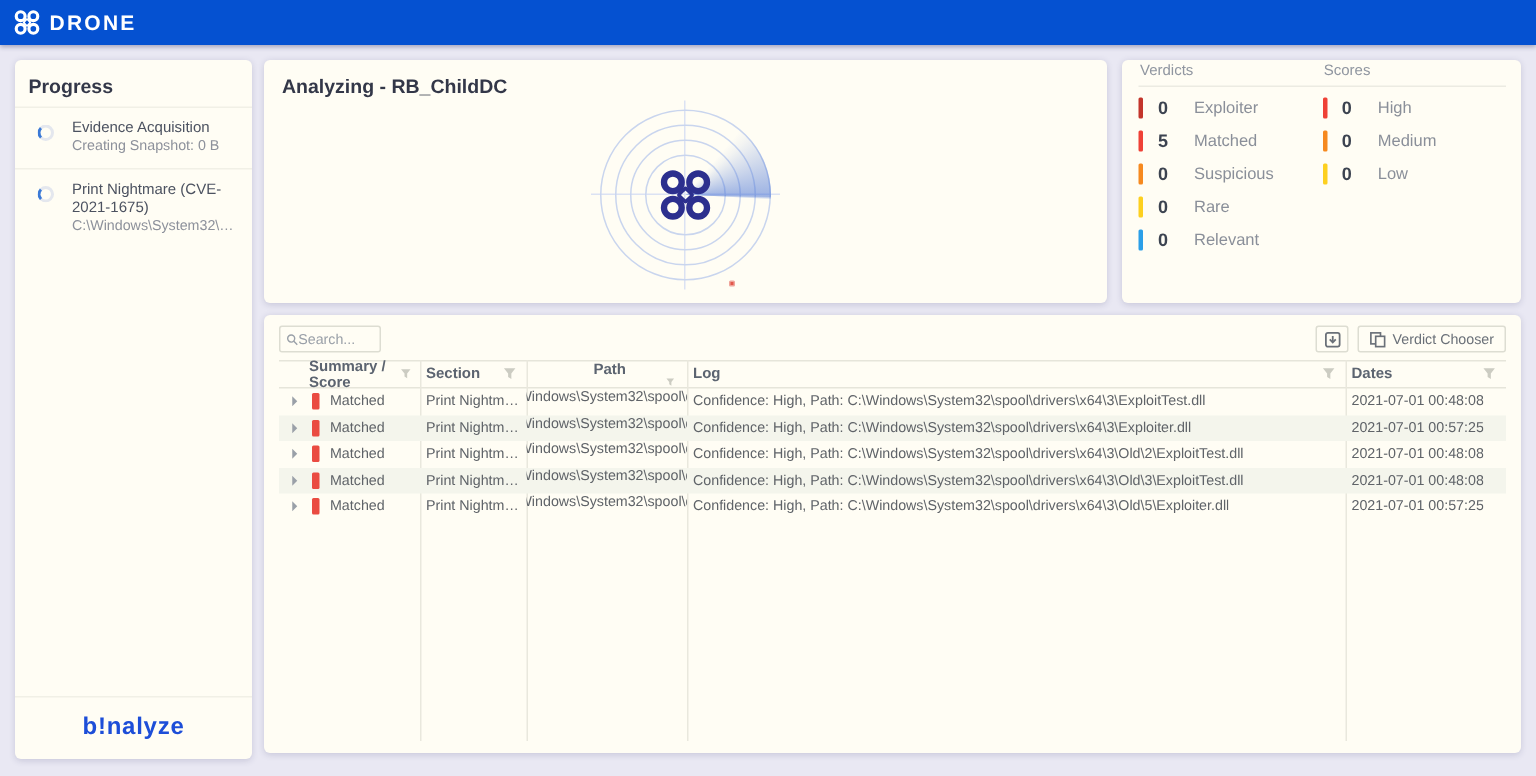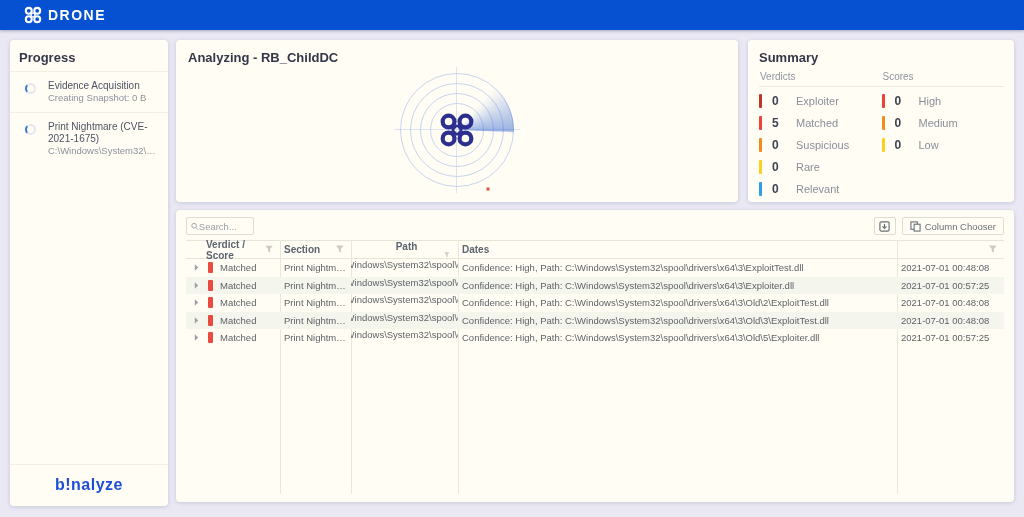--- a/index.html
+++ b/index.html
@@ -2,21 +2,21 @@
 <html><head>
 <meta charset="utf-8">
 <style>
   * { margin:0; padding:0; box-sizing:border-box; }
   html,body { width:1024px; height:517px; }
   body { font-family:"Liberation Sans", sans-serif; background:#e9e8f3; overflow:hidden; }
   .stage { position:relative; width:1024px; height:517px; }
 
   
   .topbar { position:absolute; left:0; top:0; width:1024px; height:30px; background:#0551d1;
-            display:flex; align-items:center; padding-left:24px; box-shadow:0 1px 3px rgba(40,40,90,.35); z-index:5; }
+            display:flex; align-items:center; padding-left:9px; box-shadow:0 1px 3px rgba(40,40,90,.35); z-index:5; }
   .topbar .logo-icon { width:18px; height:18px; color:#ffffff; }
   .topbar .logo-text { color:#ffffff; font-size:14px; font-weight:bold; letter-spacing:1.5px; margin-left:6px; }
 
   
   .panel { position:absolute; background:#fffdf4; border-radius:4px; box-shadow:0 1px 4px rgba(60,60,110,.18); }
   .panel-title { font-size:13px; font-weight:bold; color:#333748; }
 
   
   .progress-panel { left:10px; top:40px; width:158px; height:466px; }
   .progress-panel .panel-title { padding:10px 10px 6px 9px; }
@@ -156,21 +156,20 @@
       <div class="ring r4"></div>
       <div class="sweep"></div>
       <svg class="drone-center" viewBox="0 0 64 64">
           <use href="#drone-glyph"></use>
         </svg>
       <div class="blip"></div>
     </div>
   </div>
 
   <div class="panel summary-panel">
-    <div class="panel-title">Summary</div>
     <div class="sum-cols">
       <div class="sum-col">
         <div class="sum-col-head">Verdicts</div>
         <div class="sum-row">
           <span class="sum-bar c-dangerous"></span>
           <span class="sum-count">0</span>
           <span class="sum-label">Exploiter</span>
         </div>
         <div class="sum-row">
           <span class="sum-bar c-matched"></span>
@@ -229,41 +228,47 @@
             <rect x="1" y="1" width="10" height="10" rx="1.5" fill="none" stroke="#6a7078" stroke-width="1.3"></rect>
             <line x1="6" y1="3.2" x2="6" y2="7.6" stroke="#6a7078" stroke-width="1.3"></line>
             <path d="M3.8 5.8L6 8l2.2-2.2" fill="none" stroke="#6a7078" stroke-width="1.3"></path>
           </svg>
         </div>
         <div class="chooser-btn">
           <svg width="11" height="11" viewBox="0 0 12 12">
             <rect x="1" y="1" width="7" height="8" fill="none" stroke="#6a7078" stroke-width="1.2"></rect>
             <rect x="4.5" y="3.5" width="6.5" height="7.5" fill="#fffdf4" stroke="#6a7078" stroke-width="1.2"></rect>
           </svg>
-          <span>Column Chooser</span>
+          <span>Verdict Chooser</span>
         </div>
       </div>
     </div>
 
     <div class="grid-head">
       <div class="hcell col-expand"></div>
       <div class="hcell col-verdict">
-        <span>Verdict / Score</span>
+        <span>Summary / Score</span>
         <svg class="funnel" width="10" height="9" viewBox="0 0 10 10">
             <use href="#funnel-glyph"></use>
           </svg>
       </div>
       <div class="hcell col-section">
         <span>Section</span>
         <svg class="funnel" width="10" height="9" viewBox="0 0 10 10">
             <use href="#funnel-glyph"></use>
           </svg>
       </div>
       <div class="hcell col-path">
         <span>Path</span>
+        <svg class="funnel" width="10" height="9" viewBox="0 0 10 10">
+            <use href="#funnel-glyph"></use>
+          </svg>
+      </div>
+      <div class="hcell col-log">
+        <span>Log</span>
         <svg class="funnel" width="10" height="9" viewBox="0 0 10 10">
             <use href="#funnel-glyph"></use>
           </svg>
       </div>
       <div class="hcell col-dates">
         <span>Dates</span>
         <svg class="funnel" width="10" height="9" viewBox="0 0 10 10">
             <use href="#funnel-glyph"></use>
           </svg>
       </div>

